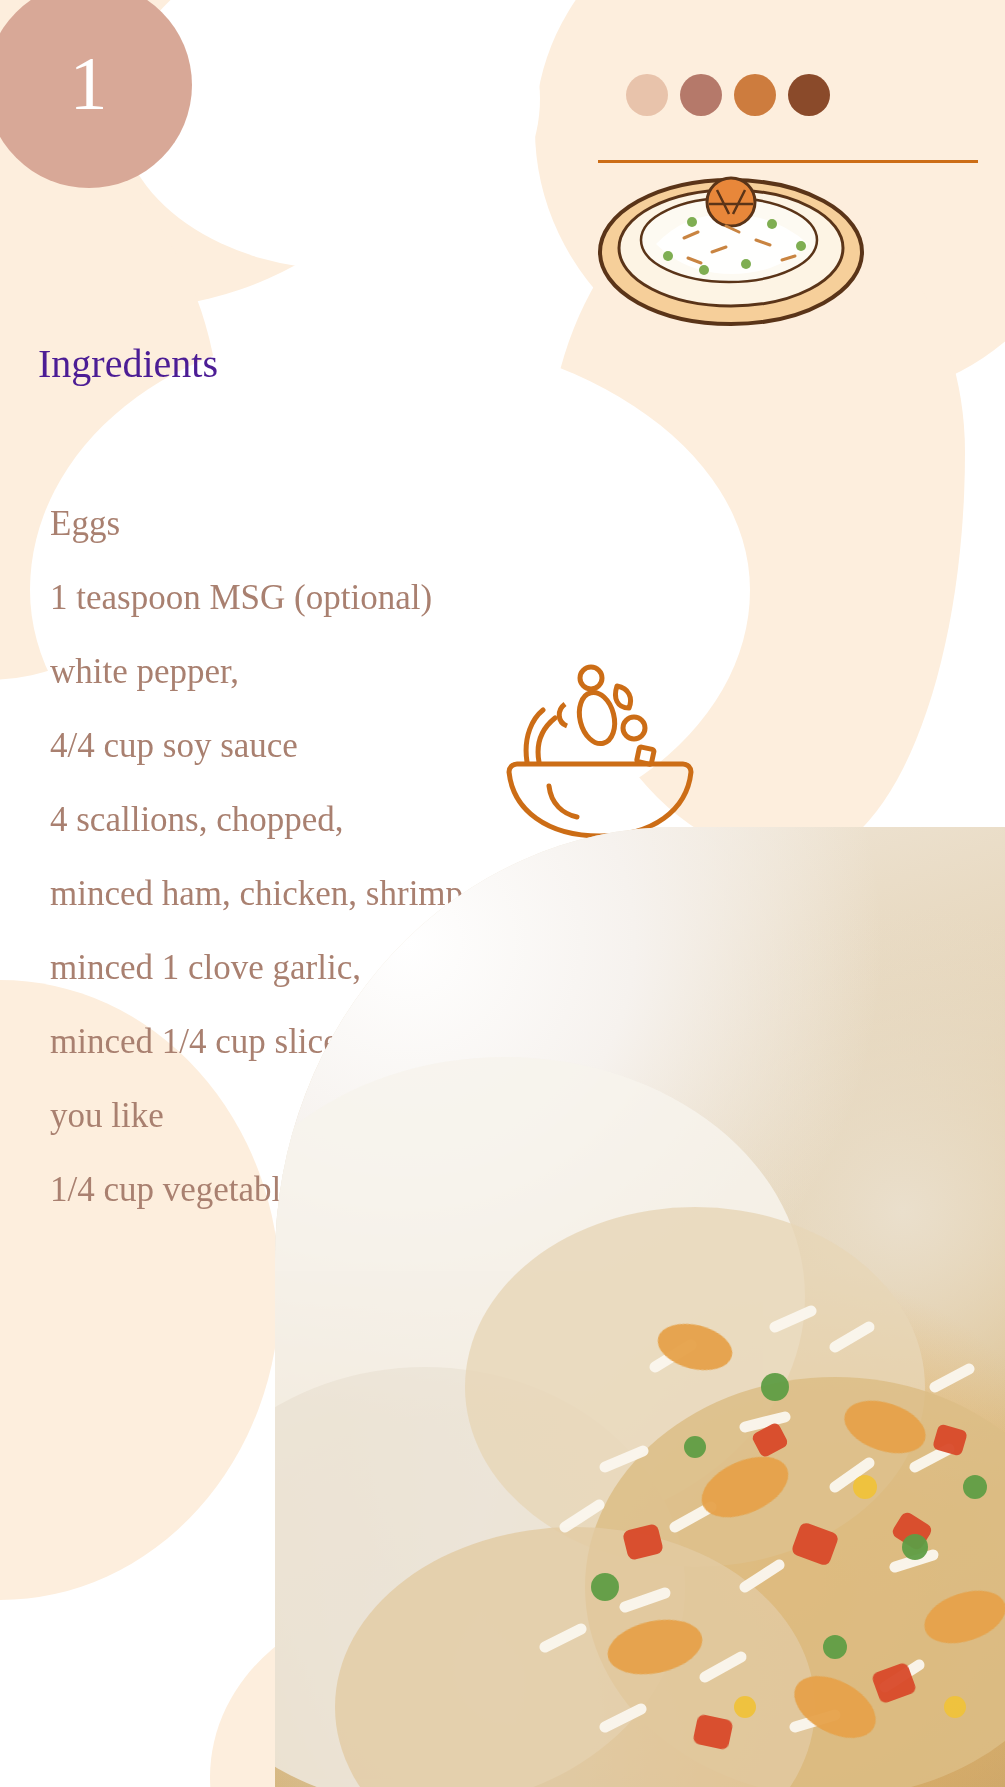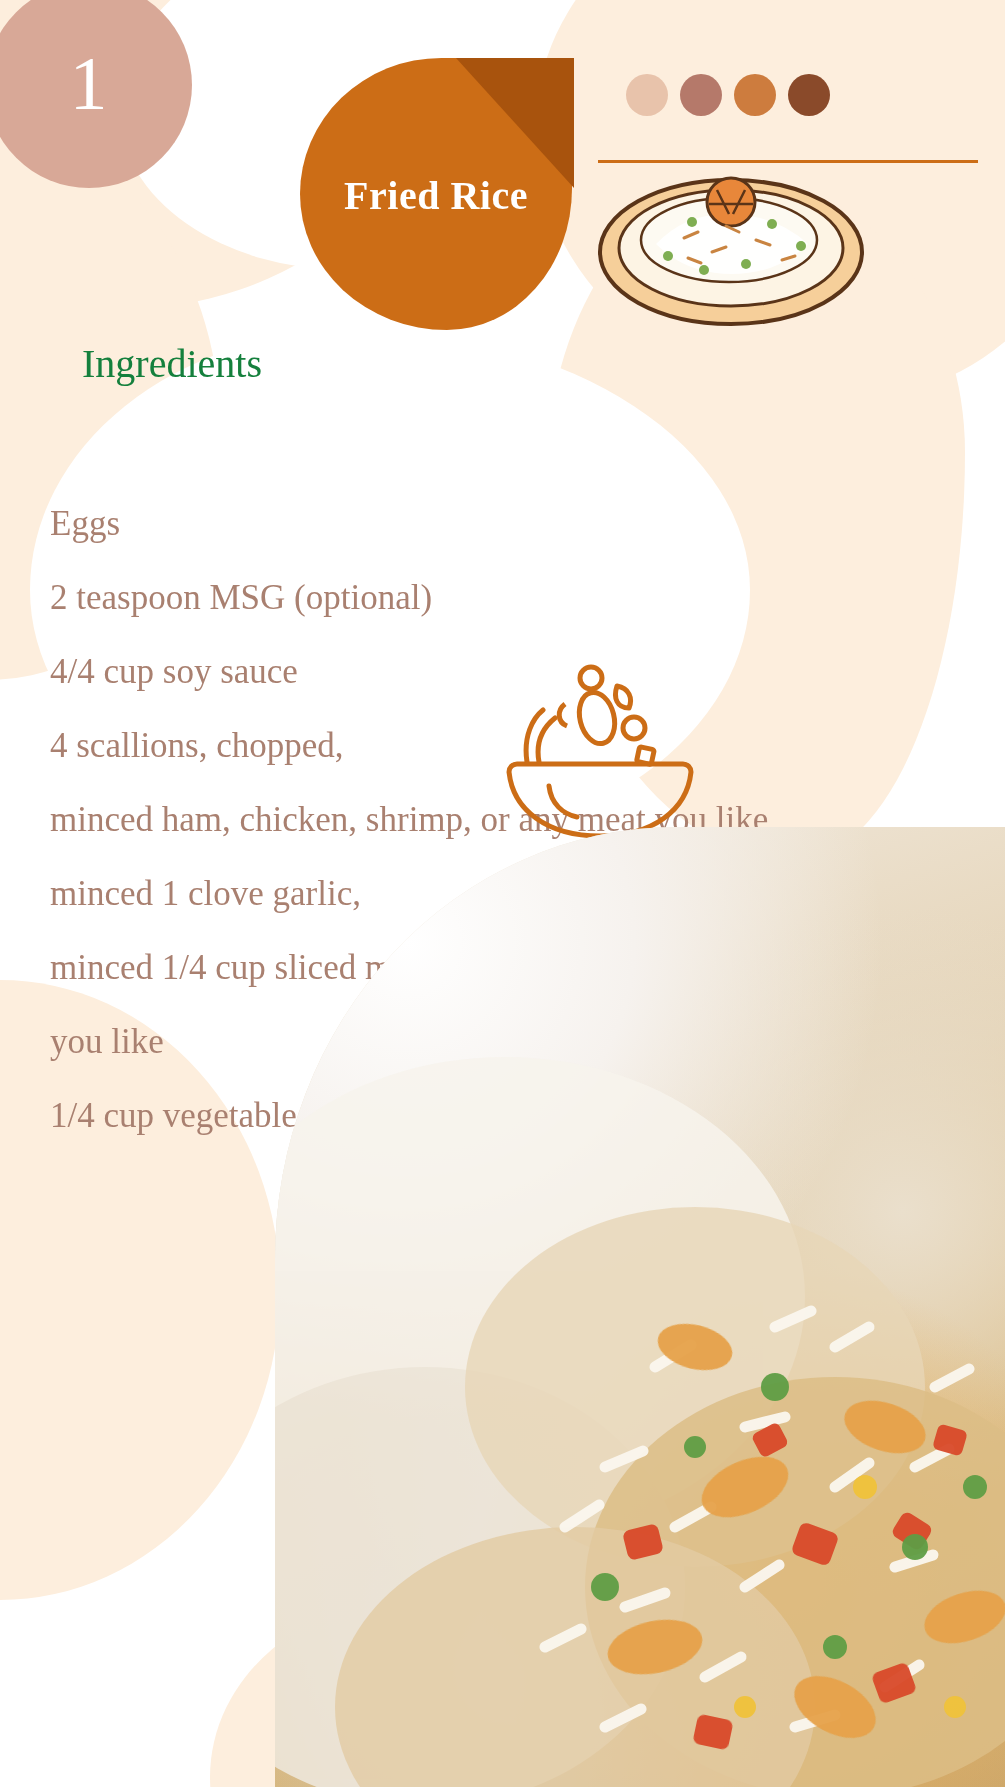--- a/index.html
+++ b/index.html
@@ -178,23 +178,22 @@
     width: 270px;
     height: 175px;
   }
 
   
   .heading {
     position: absolute;
     left: 38px;
     top: 340px;
     font-size: 40px;
-    color: #15803d;
-    font-family: "Liberation Serif", serif;
-    margin-left: 44px;
+    color: #4c1d95;
+    font-family: "Liberation Serif", serif;
   }
   .ingredients {
     position: absolute;
     left: 50px;
     top: 487px;
     width: 930px;
     color: #a98070;
     font-size: 35px;
     line-height: 74px;
     font-family: "Liberation Serif", serif;
@@ -248,25 +247,20 @@
   <div class="blob blob-left-mid"></div>
   <div class="blob blob-left-low"></div>
   <div class="blob blob-bottom-center"></div>
   <div class="blob blob-white-top"></div>
   <div class="blob blob-white-mid"></div>
 
   <div class="step-circle">
     <span class="step-number">1</span>
   </div>
 
-  <div class="title-sticker">
-    <div class="shape"></div>
-    <div class="corner"></div>
-    <div class="title-text">Fried Rice</div>
-  </div>
 
   <div class="swatches">
     <div class="swatch" style="background:#e8c3ab"></div>
     <div class="swatch" style="background:#b5796a"></div>
     <div class="swatch" style="background:#cd7c3e"></div>
     <div class="swatch" style="background:#8a4a2a"></div>
   </div>
 
   <div class="rule"></div>
 
@@ -292,21 +286,22 @@
         <path d="M130 66 l13 6"></path>
         <path d="M92 98 l13 5"></path>
       </g>
     </svg>
   </div>
 
   <div class="heading">Ingredients</div>
 
   <div class="ingredients">
     <div class="line">Eggs</div>
-    <div class="line">2 teaspoon MSG (optional)</div>
+    <div class="line">1 teaspoon MSG (optional)</div>
+    <div class="line">white pepper,</div>
     <div class="line">4/4 cup soy sauce</div>
     <div class="line">4 scallions, chopped,</div>
     <div class="line wrap">minced ham, chicken, shrimp, or any meat you like</div>
     <div class="line">minced 1 clove garlic,</div>
     <div class="line wrap">minced 1/4 cup sliced mushrooms (optional), or any vegetables you like</div>
     <div class="line">1/4 cup vegetable oil</div>
   </div>
 
   <div class="bowl-icon">
     <svg viewBox="0 0 190 190" width="190" height="190" aria-hidden="true">

